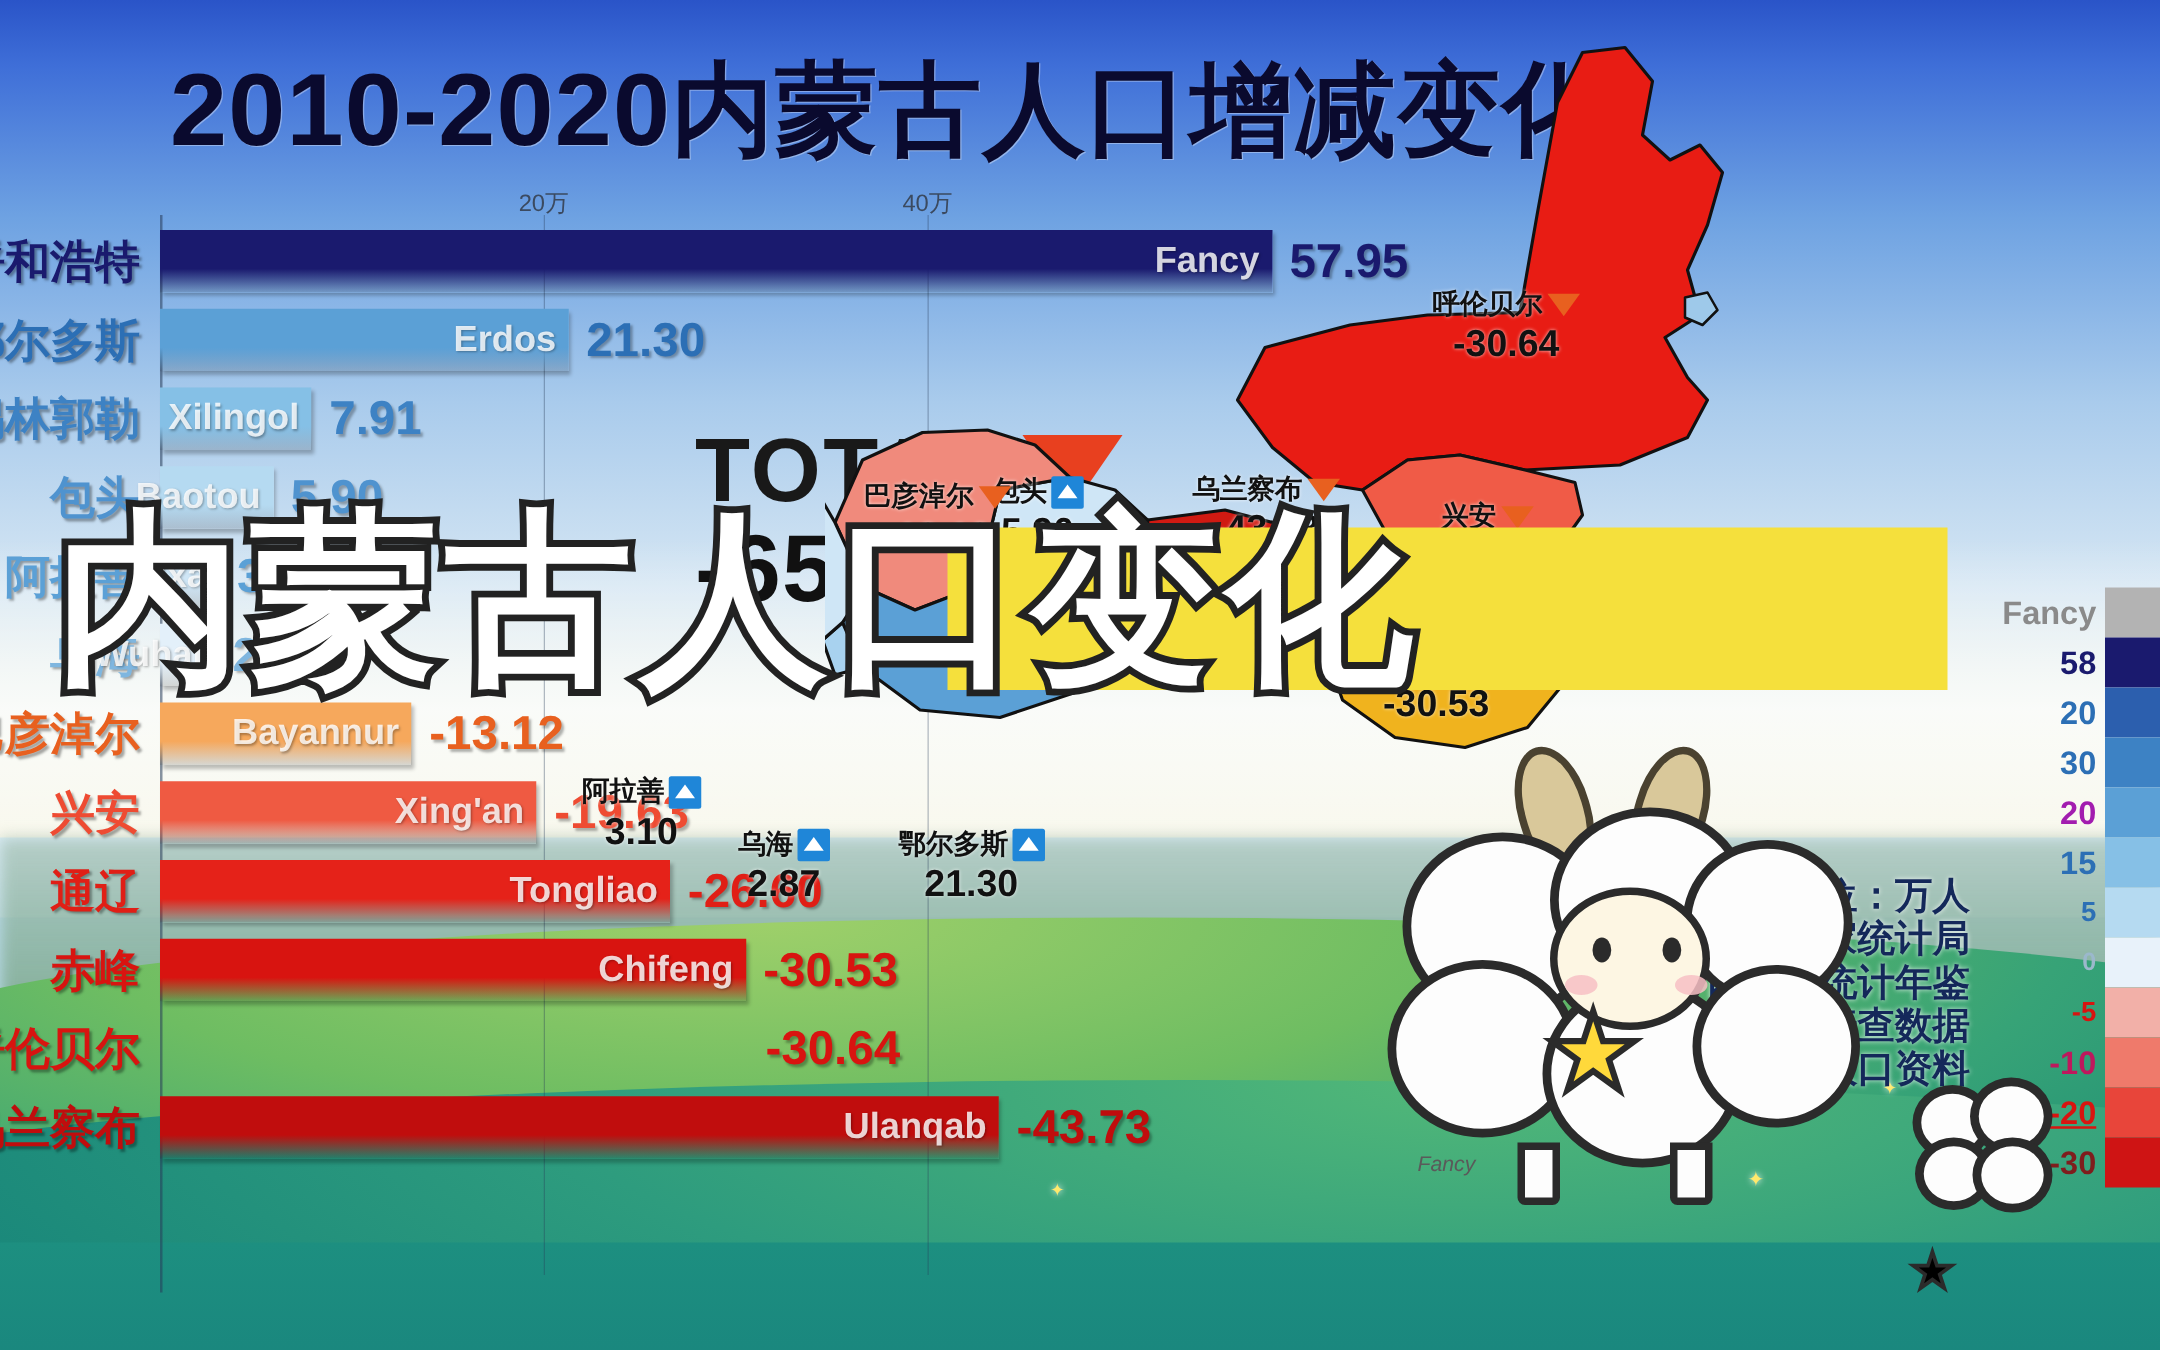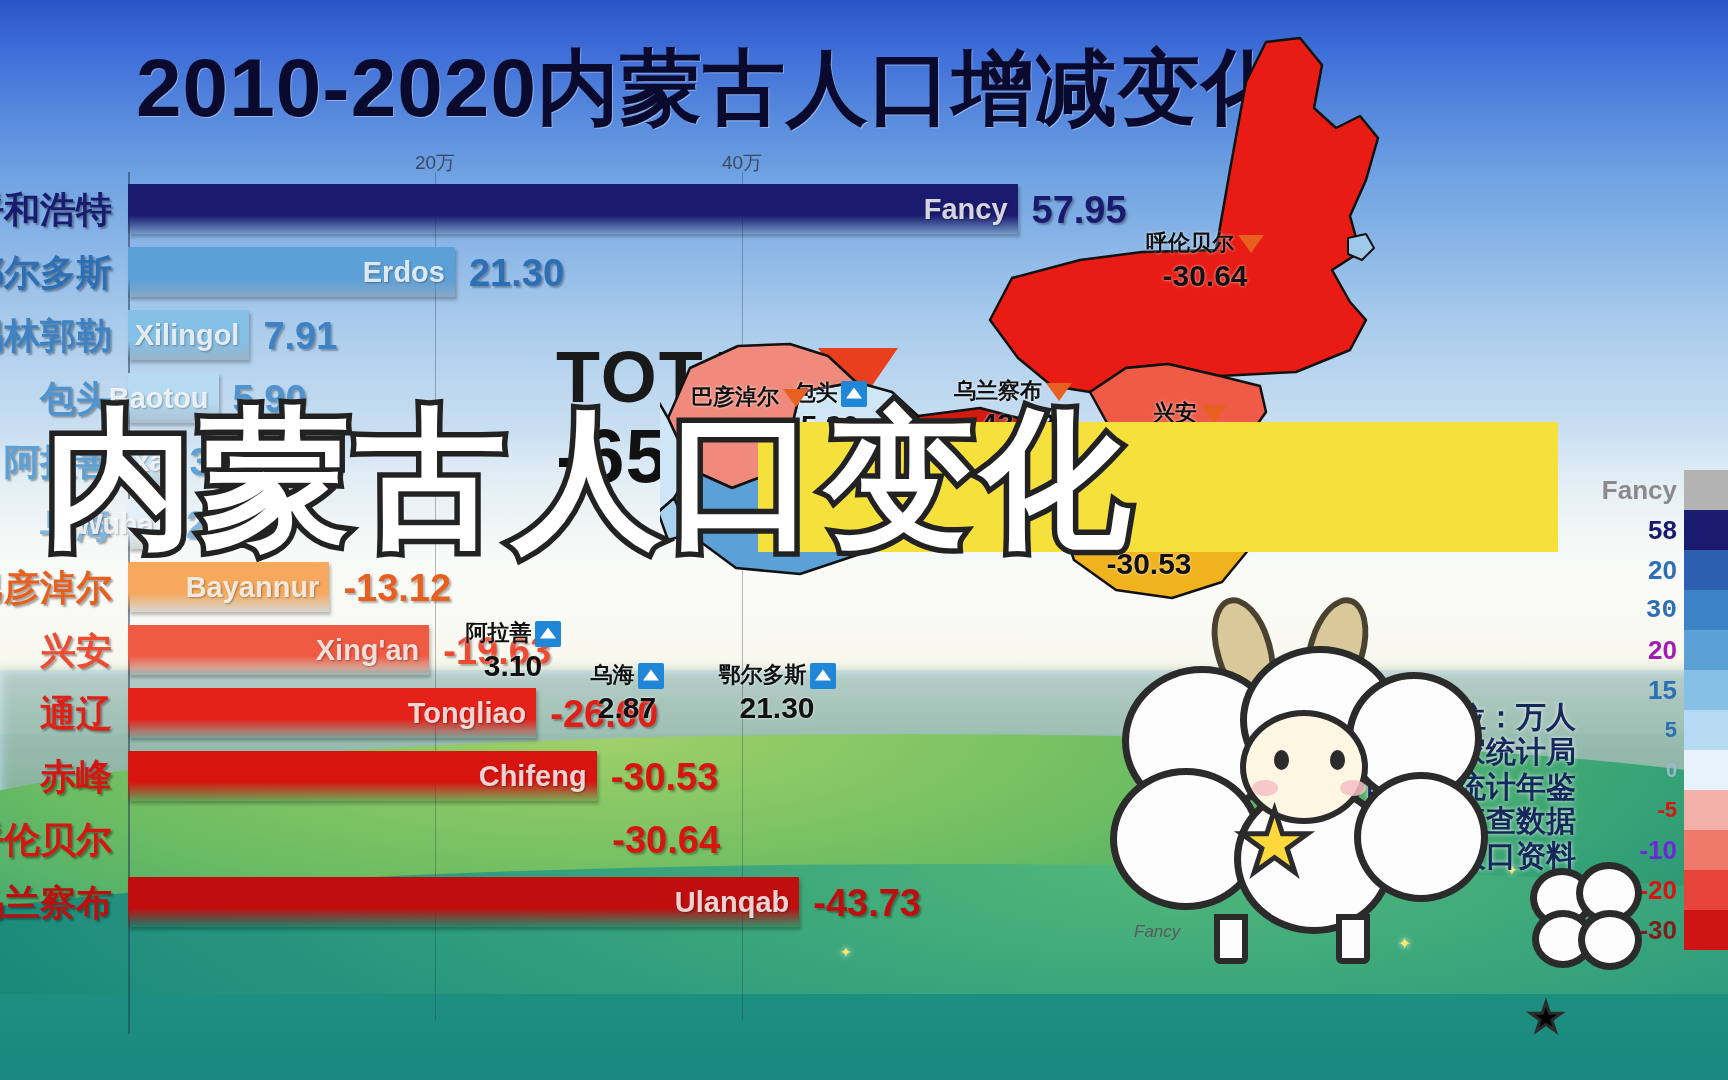--- a/index.html
+++ b/index.html
@@ -357,21 +357,21 @@
     </div>
     <div class="lrow">
       <div class="lt" style="color: rgb(26, 26, 110);">58</div>
       <div class="sw" style="background: rgb(26, 26, 110);"></div>
     </div>
     <div class="lrow">
       <div class="lt" style="color: rgb(44, 111, 181);">20</div>
       <div class="sw" style="background: rgb(44, 95, 174);"></div>
     </div>
     <div class="lrow">
-      <div class="lt" style="color: rgb(44, 111, 181); font-family: Liberation Mono, monospace;">30</div>
+      <div class="lt" style="color: rgb(44, 111, 181);">30</div>
       <div class="sw" style="background: rgb(61, 130, 196);"></div>
     </div>
     <div class="lrow">
       <div class="lt" style="color: #a21caf;">20</div>
       <div class="sw" style="background: rgb(91, 160, 214);"></div>
     </div>
     <div class="lrow">
       <div class="lt" style="color: rgb(44, 111, 181);">15</div>
       <div class="sw" style="background: rgb(134, 192, 230);"></div>
     </div>
@@ -381,25 +381,25 @@
     </div>
     <div class="lrow">
       <div class="lt" style="color: rgb(155, 184, 204); font-size: 20px;">0</div>
       <div class="sw" style="background: rgb(232, 242, 250);"></div>
     </div>
     <div class="lrow">
       <div class="lt" style="color: rgb(216, 20, 16); font-size: 22px;">-5</div>
       <div class="sw" style="background: rgb(242, 176, 168);"></div>
     </div>
     <div class="lrow">
-      <div class="lt" style="color: #6d28d9;">-10</div>
+      <div class="lt" style="color: #be185d;">-10</div>
       <div class="sw" style="background: rgb(239, 122, 107);"></div>
     </div>
     <div class="lrow">
-      <div class="lt" style="color: rgb(216, 20, 16);">-20</div>
+      <div class="lt" style="color: rgb(216, 20, 16); text-decoration: underline;">-20</div>
       <div class="sw" style="background: rgb(232, 69, 58);"></div>
     </div>
     <div class="lrow">
       <div class="lt" style="color: #7f1d1d;">-30</div>
       <div class="sw" style="background: rgb(207, 20, 20);"></div>
     </div>
   </div>
 
 <div id="source">
     <div>单位：万人</div>

